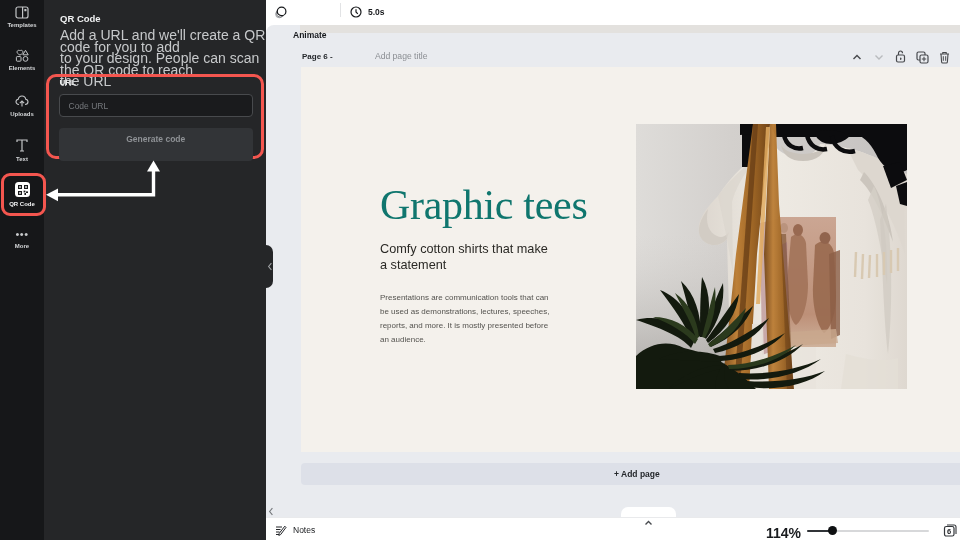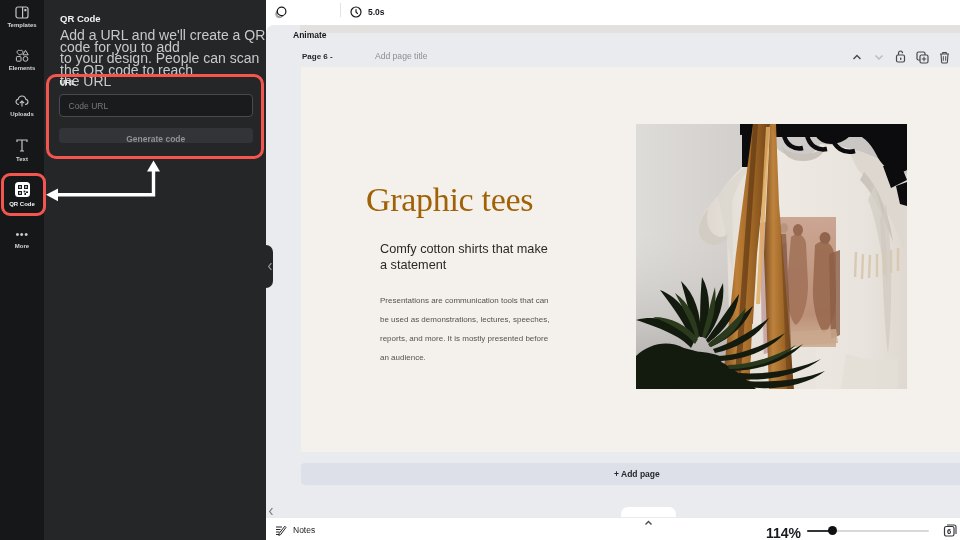--- a/index.html
+++ b/index.html
@@ -38,23 +38,23 @@
         <rect x="4" y="4" width="8" height="8" rx="1.5" fill="#e9ebef" stroke="#47494d" stroke-width="1.2"></rect>
         <path d="M8 5.8 V10.2 M5.8 8 H10.2" stroke="#47494d" stroke-width="1.1"></path>
       </svg>
     <svg class="abs" style="left:94px;top:2.5px;" width="11" height="13" viewBox="0 0 11 13">
         <path d="M1 3 H10 M3.8 3 V1.5 H7.2 V3 M2 3 L2.6 11 C2.65 11.6 3.1 12 3.7 12 H7.3 C7.9 12 8.35 11.6 8.4 11 L9 3" fill="none" stroke="#47494d" stroke-width="1.1"></path>
         <path d="M4.3 5.2 V9.8 M6.7 5.2 V9.8" stroke="#47494d" stroke-width="1"></path>
       </svg>
   </div>
 
   <div class="abs" style="left:301px;top:67px;width:659px;height:385px;background:#f4f1ec;overflow:hidden;">
-    <div class="abs" style="left:65px;top:114px;font-family:'Liberation Serif',serif;font-size:34px;letter-spacing:-0.3px;color:#a16207;">Graphic tees</div>
+    <div class="abs" style="left:79px;top:114px;font-family:'Liberation Serif',serif;font-size:42px;letter-spacing:-0.3px;color:#0f766e;">Graphic tees</div>
     <div class="abs" style="left:79px;top:173.5px;font-size:12.7px;line-height:16px;color:#2a2925;">Comfy cotton shirts that make<br>a statement</div>
-    <div class="abs" style="left:79px;top:224px;font-size:8px;line-height:19px;color:#54534f;">Presentations are communication tools that can<br>be used as demonstrations, lectures, speeches,<br>reports, and more. It is mostly presented before<br>an audience.</div>
+    <div class="abs" style="left:79px;top:224px;font-size:8px;line-height:14px;color:#54534f;">Presentations are communication tools that can<br>be used as demonstrations, lectures, speeches,<br>reports, and more. It is mostly presented before<br>an audience.</div>
     <div id="photo" class="abs" style="left:335px;top:57px;width:271px;height:265px;">
     <svg width="271" height="265" viewBox="0 0 271 265">
       <defs>
         <linearGradient id="wall" x1="0" y1="0" x2="1" y2="0">
           <stop offset="0" stop-color="#dedcd9"></stop>
           <stop offset="0.35" stop-color="#d3d0cd"></stop>
           <stop offset="1" stop-color="#c5c2c0"></stop>
         </linearGradient>
         <linearGradient id="walld" x1="0" y1="0" x2="0" y2="1">
           <stop offset="0" stop-color="#cfccc9" stop-opacity="0"></stop>
@@ -254,21 +254,21 @@
   </div>
 
   <div class="abs" style="left:60px;top:13px;font-size:9.5px;font-weight:bold;color:#f1f2f3;">QR Code</div>
   <div class="abs" style="left:60px;top:30px;width:206px;font-size:14px;line-height:11.6px;color:#c7c9cb;">Add a URL and we'll create a QR code for you to add<br>to your design. People can scan the QR code to reach<br>the URL</div>
 
   <div class="abs" style="left:46px;top:73.5px;width:218px;height:85.5px;border:3px solid #f4564f;border-radius:10px;"></div>
 
   <div class="abs" style="left:59.5px;top:78px;font-size:8px;font-weight:bold;color:#eceded;">URL</div>
   <div class="abs" style="left:59px;top:94px;width:193.5px;height:22.5px;background:#1a1b1d;border:1px solid #484a4d;border-radius:4px;"></div>
   <div class="abs" style="left:68.5px;top:100.5px;font-size:8.5px;color:#76797d;">Code URL</div>
-  <div class="abs" style="left:59px;top:128px;width:193.5px;height:15px;background:#323437;border-radius:4px;text-align:center;line-height:23.5px;font-size:8.5px;font-weight:bold;color:#8f9296;">Generate code</div>
+  <div class="abs" style="left:59px;top:128px;width:193.5px;height:33px;background:#323437;border-radius:4px;text-align:center;line-height:23.5px;font-size:8.5px;font-weight:bold;color:#8f9296;">Generate code</div>
 
   <div class="abs" style="left:1px;top:172.5px;width:45px;height:43.5px;border:3px solid #f4564f;border-radius:9px;"></div>
 
   <svg class="abs" style="left:40px;top:155px;" width="130" height="50" viewBox="0 0 130 50">
     <path d="M17 39.8 H113.5 V15" fill="none" stroke="#ffffff" stroke-width="3.4"></path>
     <path d="M6 39.8 L18 33.4 L18 46.2 Z" fill="#ffffff"></path>
     <path d="M113.5 5.5 L107 16.5 L120 16.5 Z" fill="#ffffff"></path>
   </svg>
 
   <div id="animicon" class="abs" style="left:274px;top:5px;width:14px;height:14px;">

